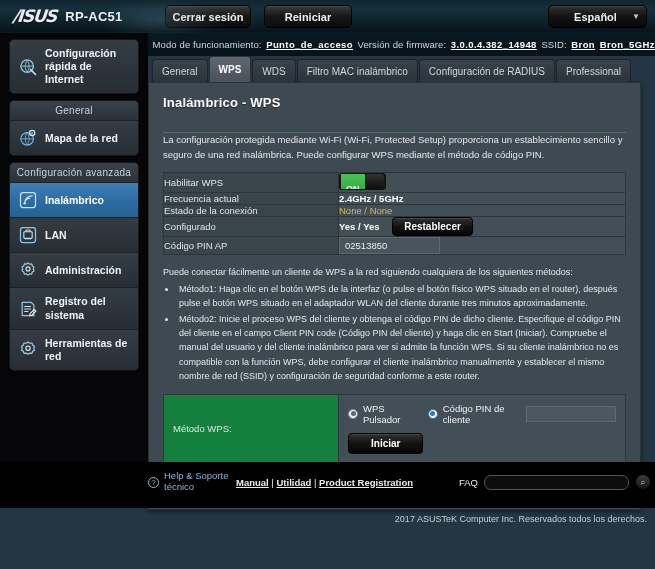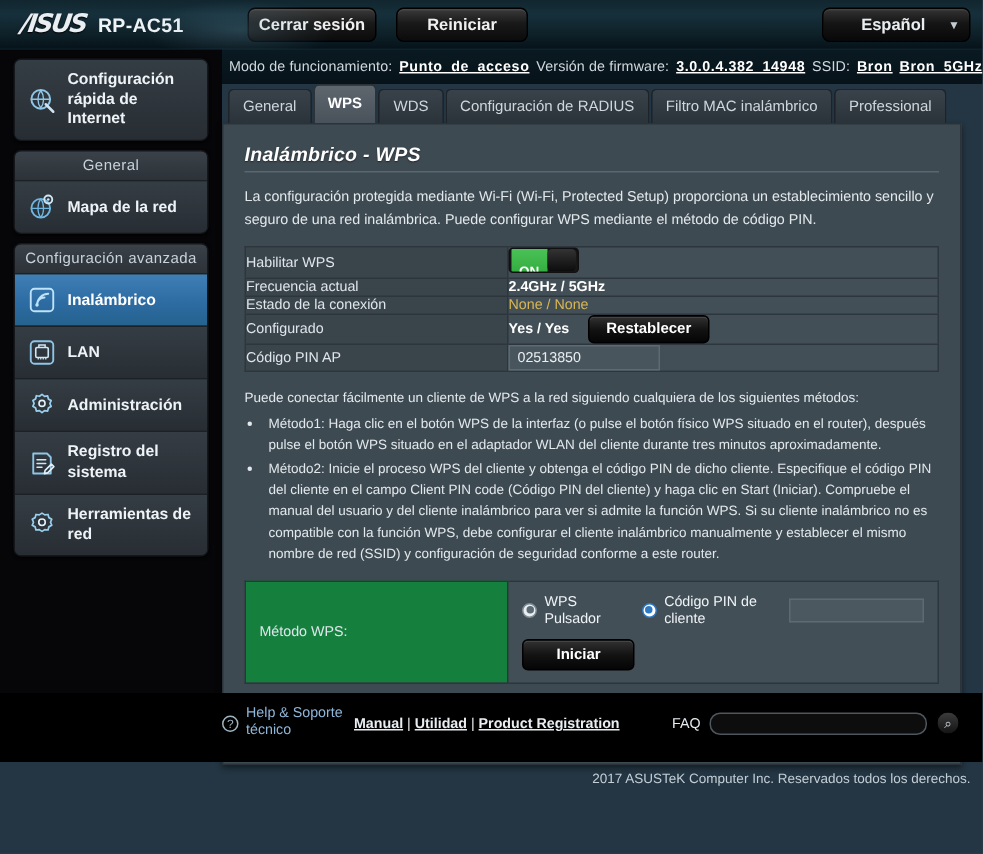--- a/index.html
+++ b/index.html
@@ -108,23 +108,22 @@
     border-color:#2b3339;
   }
   .panel{
     background:#3e4a52; border:1px solid #2a3339;
     width:493px; height:428px; padding:0;
     box-shadow: 0 2px 4px rgba(0,0,0,.45);
   }
   .panel-inner{ padding:12px 14px 0 14px; }
   .panel-title{
     font-size:13px; font-weight:700; color:#ffffff; letter-spacing:.2px;
-    padding-bottom:4px; border-bottom:1px solid #596770; margin-bottom:10px;
+    padding-bottom:22px; border-bottom:1px solid #596770; 
     text-shadow:0 1px 1px rgba(0,0,0,.5);
-    font-style:italic;
   }
   .panel-desc{ font-size:9.5px; color:#e2e8ec; line-height:1.55; margin-bottom:10px; }
 
   
   .stable{ width:100%; border-collapse:collapse; border:1px solid #2d363c; }
   .stable tr{ border-bottom:1px solid #2d363c; }
   .stable tr:last-child{ border-bottom:none; }
   .stable td{ padding:0; vertical-align:middle; }
   .td-label{
     width:175px; background:#3a444b; color:#dfe6eb; font-size:9.5px;
@@ -193,21 +192,21 @@
   }
   .footer-in{ position:absolute; left:148px; top:6px; width:507px; height:28px; display:flex; align-items:center; }
   .help-ico{
     width:11px; height:11px; border-radius:50%; border:1px solid #9fb4c2;
     color:#9fb4c2; font-size:8px; display:flex; align-items:center; justify-content:center;
     margin-right:5px; flex:0 0 11px;
   }
   .help-txt{ color:#8fb6d8; font-size:9.5px; line-height:1.15; width:66px; }
   .flinks{ margin-left:6px; font-size:9.5px; color:#e9eef2; }
   .flinks a{ color:#e9eef2; text-decoration:underline; font-weight:700; cursor:pointer; }
-  .faq-wrap{ margin-left:auto; display:flex; align-items:center; gap:6px; padding-right:15px;}
+  .faq-wrap{ margin-left:auto; display:flex; align-items:center; gap:6px; padding-right:4px;}
   .faq-lbl{ color:#e6ecf0; font-size:9.5px; }
   .faq-input{
     width:145px; height:15px; border-radius:7px; background:#0d0d0d;
     border:1px solid #4e575d;
   }
   .faq-btn{
     width:16px; height:16px; border-radius:50%; cursor:pointer;
     background: linear-gradient(180deg,#3b3b3b,#141414); border:1px solid #000;
     display:flex; align-items:center; justify-content:center; color:#cfd7dd; font-size:9px;
   }
@@ -324,22 +323,22 @@
       </div>
     </div>
   </div>
 
   <div class="content">
 
     <div class="tabs">
       <div class="tab">General</div>
       <div class="tab active">WPS</div>
       <div class="tab">WDS</div>
+      <div class="tab">Filtro MAC inalámbrico</div>
       <div class="tab">Configuración de RADIUS</div>
-      <div class="tab">Filtro MAC inalámbrico</div>
       <div class="tab">Professional</div>
     </div>
 
     <div class="panel">
       <div class="panel-inner">
 
         <div class="panel-title">Inalámbrico - WPS</div>
         <div class="panel-desc">La configuración protegida mediante Wi-Fi (Wi-Fi, Protected Setup) proporciona un establecimiento sencillo y seguro de una red inalámbrica. Puede configurar WPS mediante el método de código PIN.</div>
 
         <table class="stable">

